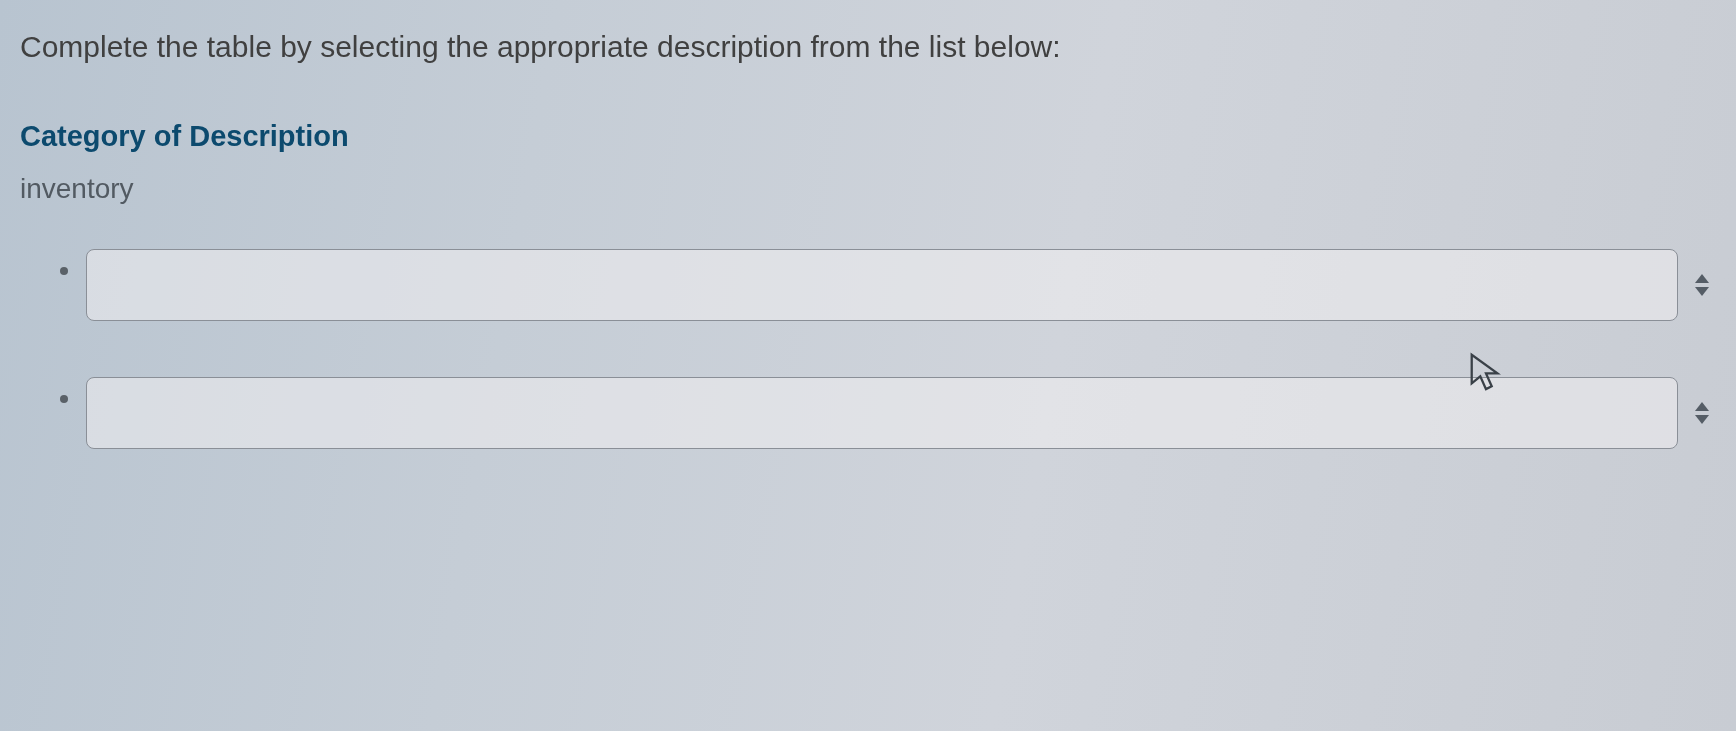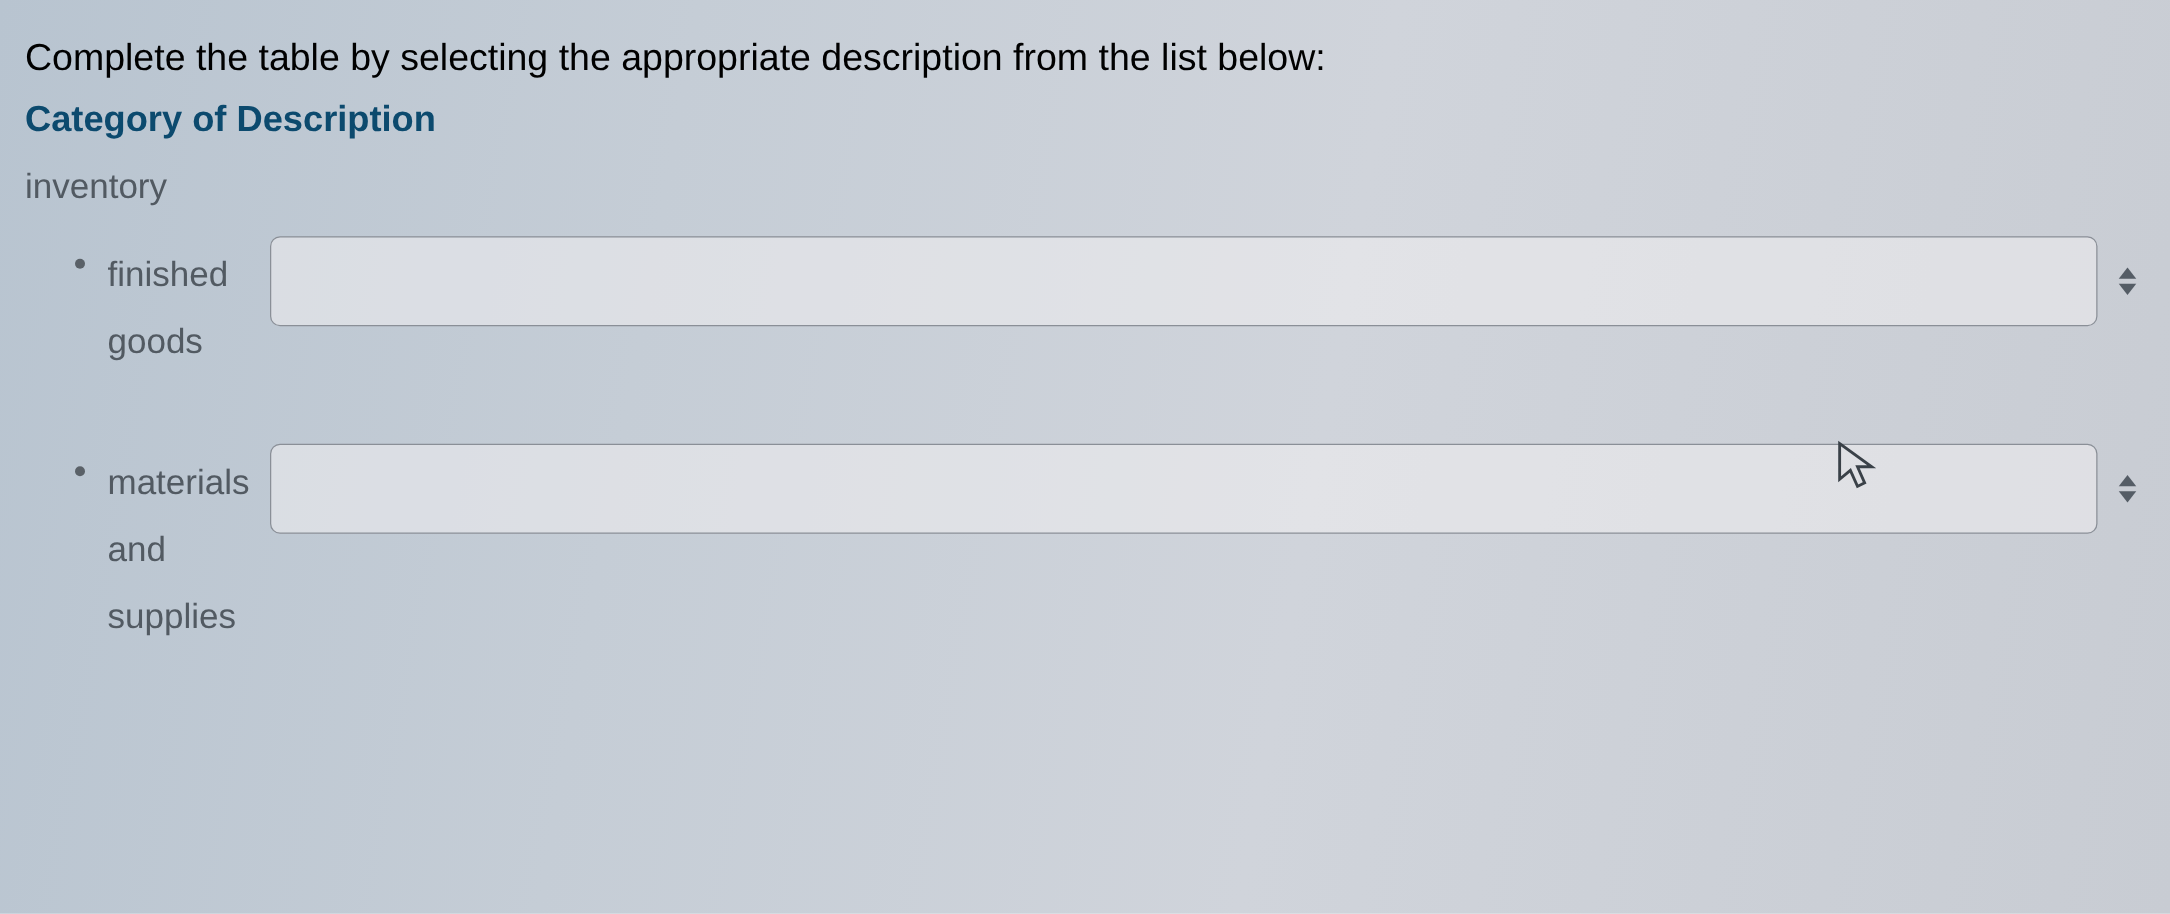--- a/index.html
+++ b/index.html
@@ -13,34 +13,34 @@
       width: 1736px;
       height: 731px;
       padding: 30px 20px 20px 20px;
       color: #4a5259;
       position: relative;
       overflow: hidden;
     }
     .instruction {
       font-size: 30px;
       font-weight: 400;
-      margin-bottom: 16px;
-      color: #000000;
+      margin-bottom: 56px;
+      color: #404040;
     }
     .section-header {
       font-size: 29px;
       font-weight: 700;
       color: #0c4a6e;
       margin-bottom: 20px;
     }
     .subsection {
       font-size: 28px;
       font-weight: 400;
       color: #525a62;
-      margin-bottom: 28px;
+      margin-bottom: 48px;
     }
     .item-row {
       display: flex;
       align-items: flex-start;
       margin-bottom: 60px;
       padding-left: 40px;
     }
     .bullet {
       width: 8px;
       height: 8px;
@@ -110,40 +110,31 @@
 <body>
 
 <div class="instruction">Complete the table by selecting the appropriate description from the list below:</div>
 
 <div class="section-header">Category of Description</div>
 
 <div class="subsection">inventory</div>
 
 <div class="item-row">
   <div class="bullet"></div>
-  <div class="item-label">
-    <span>finished</span><br>
-    <span>goods</span>
-  </div>
   <div class="select-wrap">
     <div class="select-box"></div>
     <div class="spinner">
       <div class="tri-up"></div>
       <div class="tri-down"></div>
     </div>
   </div>
 </div>
 
 <div class="item-row" style="margin-bottom:0;">
   <div class="bullet"></div>
-  <div class="item-label">
-    <span>materials</span><br>
-    <span>and</span><br>
-    <span>supplies</span>
-  </div>
   <div class="select-wrap">
     <div class="select-box"></div>
     <div class="spinner">
       <div class="tri-up"></div>
       <div class="tri-down"></div>
     </div>
   </div>
 </div>
 
 <div class="cursor-pointer">

